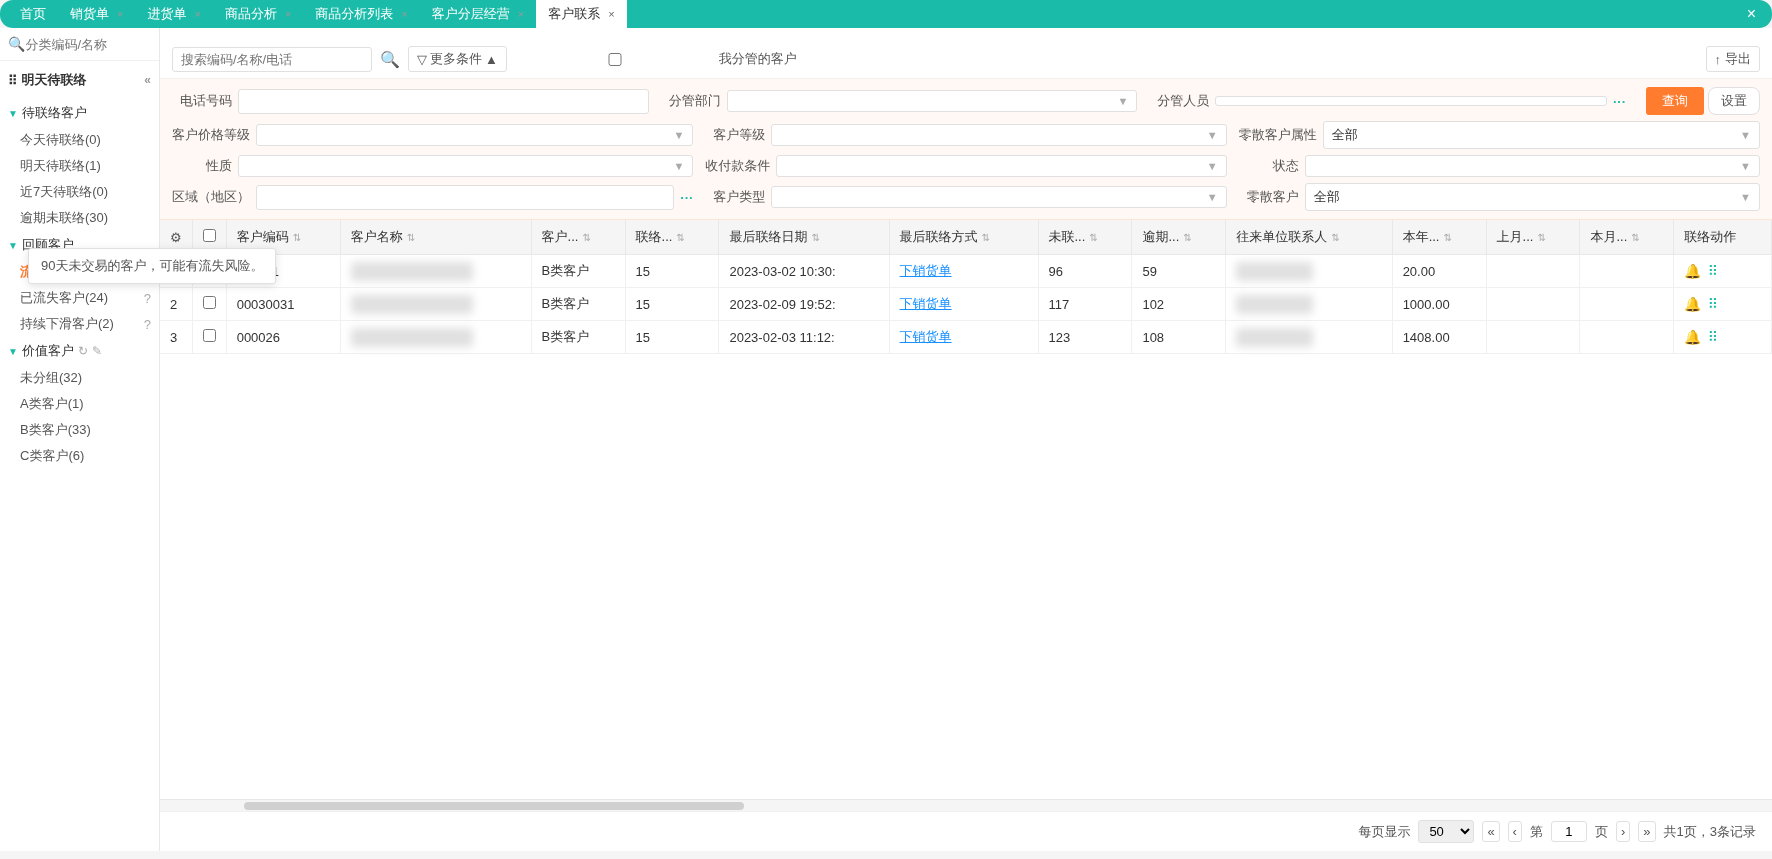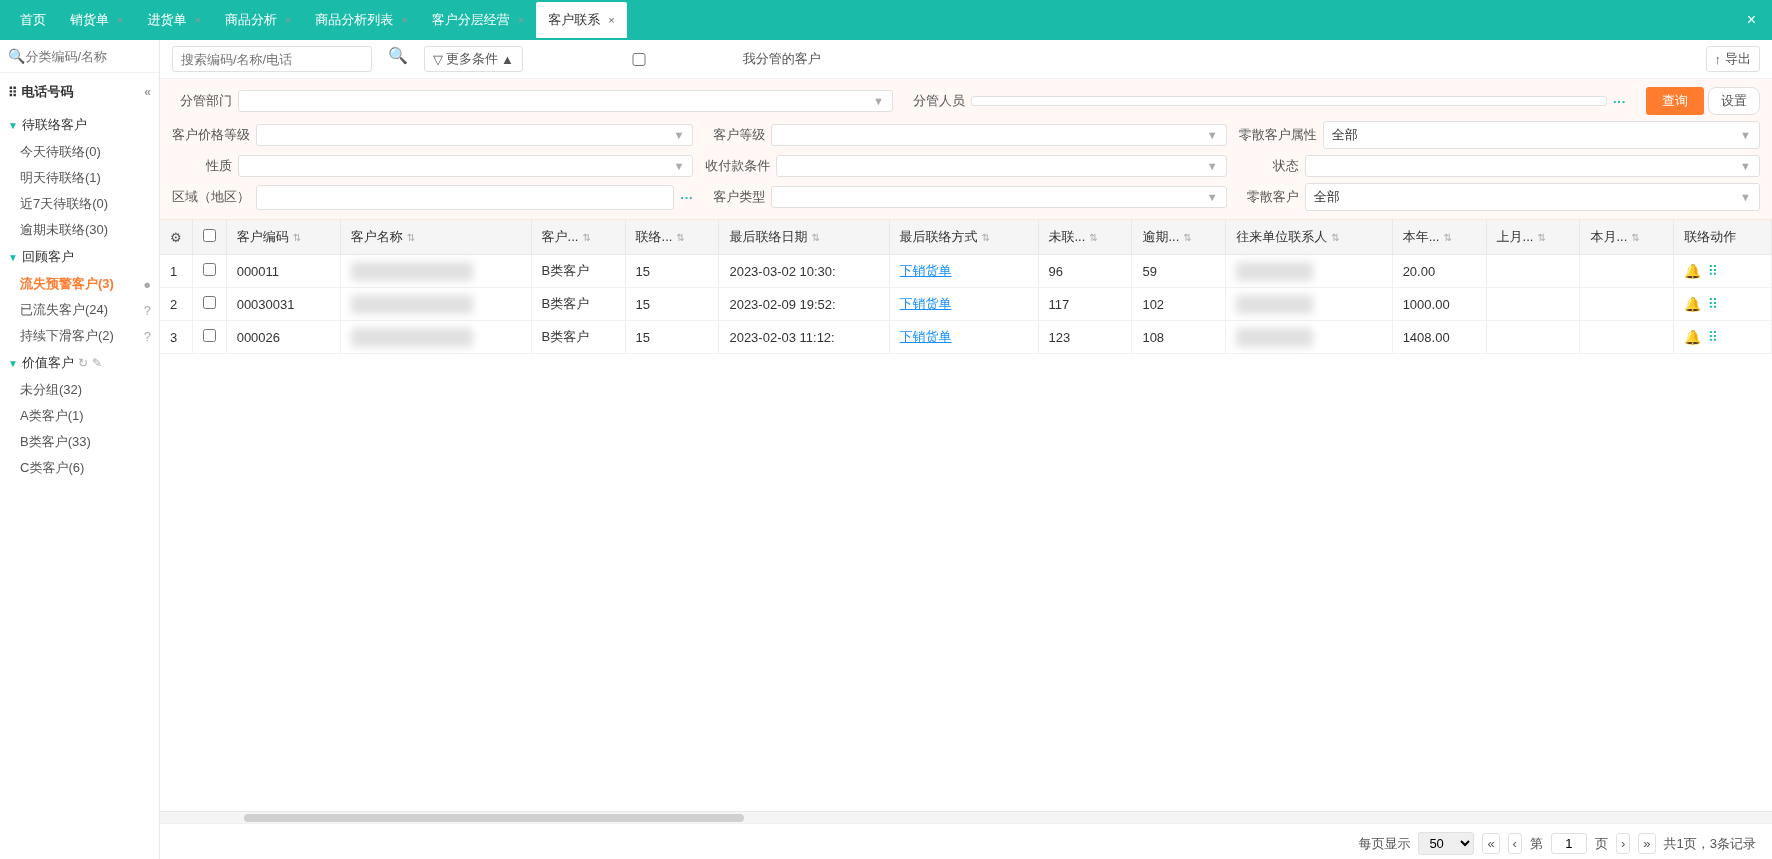--- a/index.html
+++ b/index.html
@@ -3,23 +3,24 @@
   <meta charset="utf-8">
   <style>
     * { box-sizing: border-box; margin: 0; padding: 0; font-family: "Microsoft YaHei", SimHei, sans-serif; font-size: 13px; }
     body { background: #f5f5f5; overflow: hidden; }
 
     
     .top-nav {
       background: #1abca9;
       display: flex;
       align-items: center;
-      height: 40px;
+      height: 28px;
       padding: 8px 8px;
       color: #fff;
+      border-radius: 13px;
     }
     .top-nav .nav-item {
       padding: 0 12px;
       height: 36px;
       line-height: 36px;
       cursor: pointer;
       white-space: nowrap;
       font-size: 13px;
       display: flex;
       align-items: center;
@@ -115,22 +116,24 @@
       flex-direction: column;
       overflow: hidden;
       background: #fff;
     }
 
     
     .filter-bar {
       padding: 6px 12px;
       border-bottom: 1px solid #f0f0f0;
       display: flex;
-      gap: 16px;
-      background: #fff;
+      align-items: center;
+      gap: 8px;
+      background: #fff;
+      margin-top: 12px;
     }
     .filter-bar input {
       border: 1px solid #e0e0e0;
       border-radius: 3px;
       padding: 4px 8px;
       width: 200px;
       outline: none;
       font-size: 13px;
     }
     .filter-bar .search-btn {
@@ -397,21 +400,21 @@
   <div class="sidebar">
     <div class="sidebar-search">
       <span class="search-icon">🔍</span>
       <input type="text" placeholder="分类编码/名称" style="">
     </div>
 
     <div class="sidebar-section">
       <div class="sidebar-all">
         <div class="left">
           <span>⠿</span>
-          <span>电话号码</span>
+          <span>明天待联络</span>
         </div>
         <span class="collapse-btn">«</span>
       </div>
     </div>
 
     <div class="sidebar-group-title">
       <span class="arrow">▼</span>
       <span>待联络客户</span>
     </div>
     <div class="sidebar-item">
@@ -425,20 +428,23 @@
     </div>
     <div class="sidebar-item">
       <span>逾期未联络(30)</span>
     </div>
 
     <div class="sidebar-group-title">
       <span class="arrow">▼</span>
       <span>回顾客户</span>
     </div>
 
+    <div class="tooltip-box">
+      <span>90天未交易的客户，可能有流失风险。</span>
+    </div>
 
     <div class="sidebar-item active">
       <span>流失预警客户(3)</span>
       <div class="item-icons">
         <span>●</span>
       </div>
     </div>
     <div class="sidebar-item">
       <span>已流失客户(24)</span>
       <div class="item-icons">
@@ -490,20 +496,24 @@
       <button class="export-btn">
         <span>↑</span>
         <span>导出</span>
       </button>
     </div>
 
     <div class="adv-filter">
 
       <div class="adv-filter-row">
         <div class="filter-field">
+          <label>电话号码</label>
+          <input type="text" style="flex: 1 1 0%; border: 1px solid rgb(224, 224, 224); border-radius: 3px; padding: 4px 8px; outline: none;">
+        </div>
+        <div class="filter-field">
           <label>分管部门</label>
           <div class="select-box">
             <span></span>
             <span class="arrow">▼</span>
           </div>
         </div>
         <div class="filter-field">
           <label>分管人员</label>
           <div class="select-box" style="flex:1;">
             <span></span>

